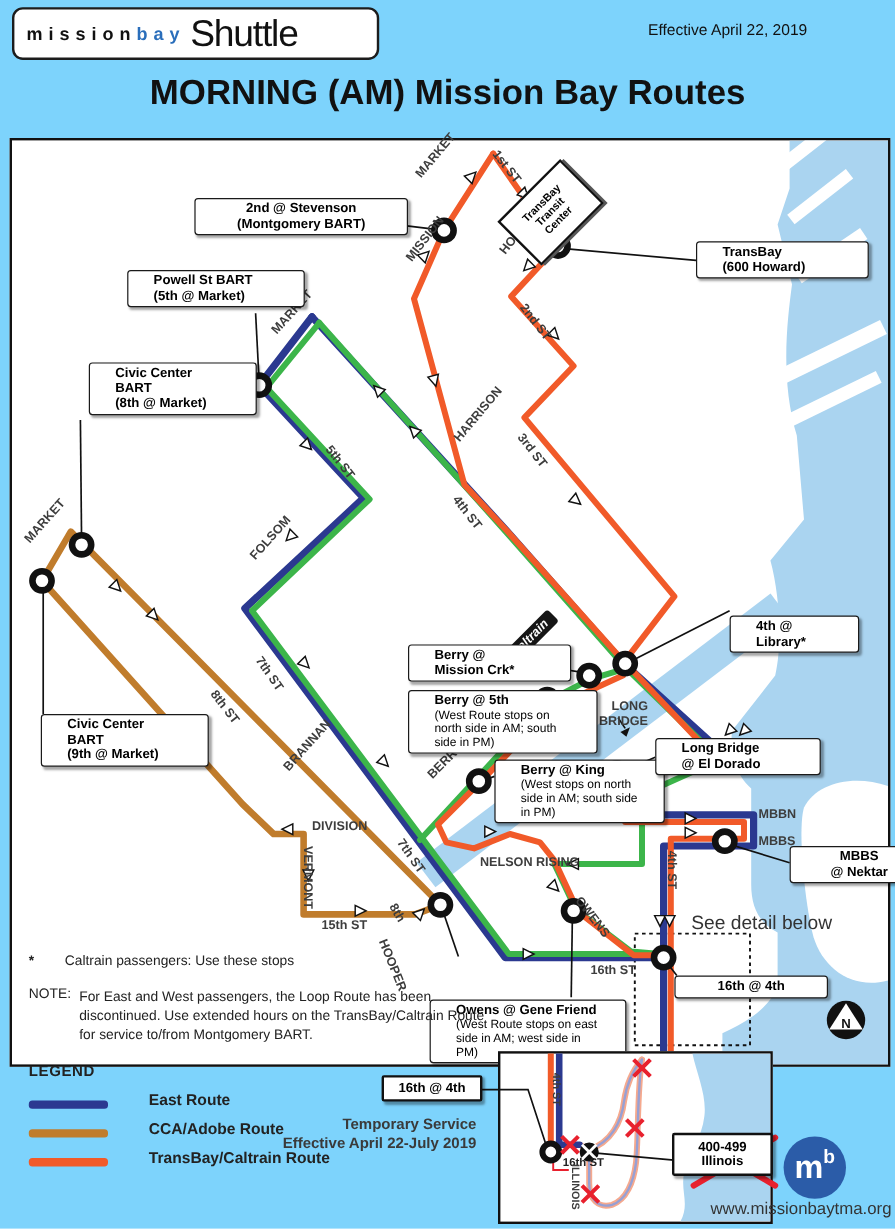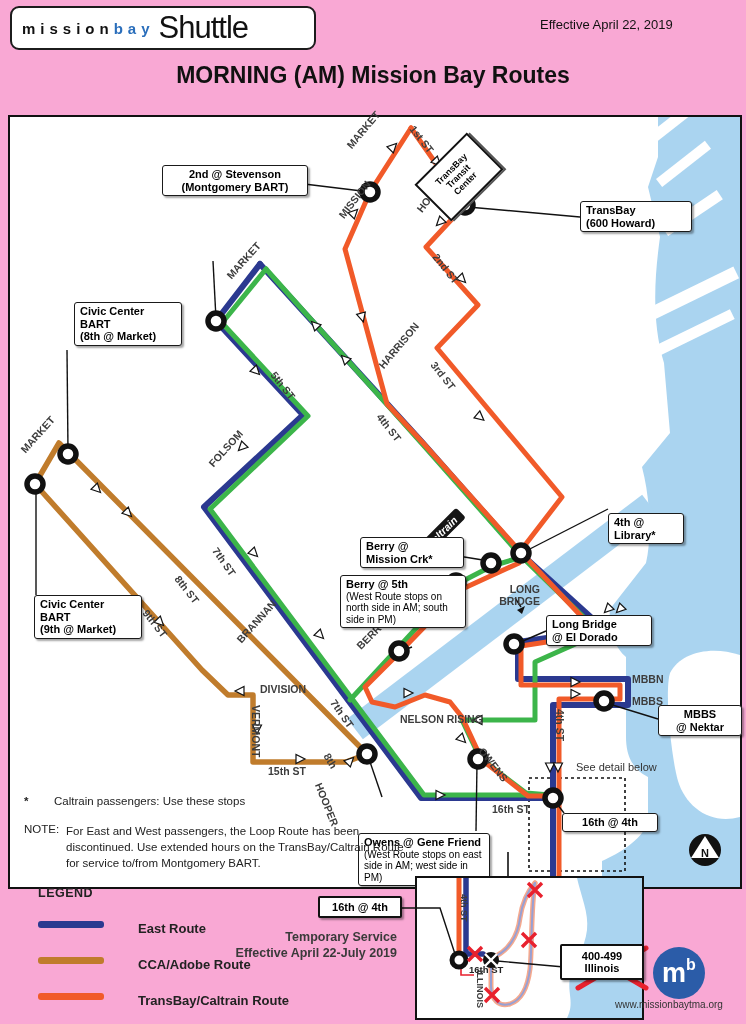--- a/index.html
+++ b/index.html
@@ -1,53 +1,53 @@
 <!DOCTYPE html>
 <html><head>
 <meta charset="utf-8">
 <style>
   html,body{margin:0;padding:0;background:#fff}
-  .page{position:relative;width:746px;height:1024px;background:#f9a8d4;font-family:"Liberation Sans",sans-serif;overflow:hidden}
+  .page{position:relative;width:746px;height:1024px;background:#7dd3fc;font-family:"Liberation Sans",sans-serif;overflow:hidden}
   
   .logo{position:absolute;left:10px;top:6px;width:306px;height:44px;border:2.5px solid #1c1c1c;border-radius:9px;display:flex;align-items:center;padding:0 10px;box-sizing:border-box;background:#fff}
   .logo .mb1{font-weight:bold;font-size:15px;letter-spacing:5px;color:#111}
   .logo .mb2{font-weight:bold;font-size:15px;letter-spacing:5px;color:#2a6ebb}
   .logo .mb3{font-weight:normal;font-size:31px;letter-spacing:-1px;color:#111;margin-left:4px}
   .effective{position:absolute;left:540px;top:17px;width:200px;font-size:13px;color:#111}
-  .title{position:absolute;left:0;top:62px;width:746px;text-align:center;font-size:23px;font-weight:bold;color:#111}
+  .title{position:absolute;left:0;top:62px;width:746px;text-align:center;font-size:29px;font-weight:bold;color:#111}
   
   .map{position:absolute;left:8px;top:115px;width:730px;height:770px;border:2px solid #111;background:#fff}
   .map svg{position:absolute;left:0;top:0}
   .st{position:absolute;font-weight:bold;font-size:10.5px;color:#3d3d3d;white-space:nowrap;transform-origin:0 0;z-index:4}
-  .lb{position:absolute;background:#fff;border:1.6px solid #1a1a1a;border-radius:3px;padding:2px 5px;font-weight:bold;font-size:11px;line-height:1.15;box-shadow:2px 2px 2px rgba(0,0,0,.35);z-index:5;white-space:nowrap}
+  .lb{position:absolute;background:#fff;border:1.6px solid #1a1a1a;border-radius:3px;padding:2px 21px;font-weight:bold;font-size:11px;line-height:1.15;box-shadow:2px 2px 2px rgba(0,0,0,.35);z-index:5;white-space:nowrap}
   .lb span{display:block}
   .lb .sub{font-weight:normal;font-size:10px;line-height:1.15;white-space:normal}
   .ttc{position:absolute;left:412px;top:34px;width:70px;height:48px;background:#fff;border:2px solid #111;box-shadow:2px 2px 0 #555;transform:rotate(-45deg);display:flex;align-items:center;justify-content:center;text-align:center;font-weight:bold;font-size:9px;line-height:1.1;z-index:5}
   .caltrain{position:absolute;left:404px;top:408px;background:#161616;color:#fff;font-weight:bold;font-style:italic;font-size:10.5px;padding:1px 8px;border-radius:3px;transform:rotate(-45deg);z-index:5}
-  .seedetail{position:absolute;left:566px;top:644px;font-size:11px;color:#333;z-index:4}
+  .seedetail{position:absolute;left:566px;top:644px;font-size:16px;color:#333;z-index:4}
   .notes{position:absolute;left:14px;top:678px;width:392px;font-size:11.5px;color:#222;z-index:5}
   .notes .row{display:flex;margin-bottom:16px}
   .notes .tag{width:42px;flex:none}
   
-  .legend{position:absolute;left:38px;top:886px;z-index:3}
+  .legend{position:absolute;left:24px;top:886px;z-index:3}
   .legend .lt{font-size:12.5px;font-weight:bold;color:#222;letter-spacing:.5px}
-  .legrow{display:flex;align-items:flex-start;margin-top:21px}
+  .legrow{display:flex;align-items:flex-end;margin-top:9px}
   .sw{width:66px;height:7px;border-radius:3px;margin-right:34px}
   .legrow .ll{font-weight:bold;font-size:13px;color:#222}
   
   .inset{position:absolute;left:415px;top:876px;width:225px;height:140px;background:#fff;border:2px solid #111;z-index:6}
   .inset .st{z-index:7}
   .ibox{position:absolute;z-index:9;background:#fff;border:2px solid #111;border-radius:2px;font-weight:bold;font-size:11px;text-align:center;box-shadow:2px 2px 2px rgba(0,0,0,.35)}
   .temp{position:absolute;left:225px;top:930px;width:172px;text-align:right;font-weight:bold;font-size:12.5px;color:#3a3a3a;line-height:1.25;z-index:6}
   .overlay{position:absolute;left:0;top:876px;z-index:8;pointer-events:none}
   
   .mblogo{position:absolute;left:653px;top:947px;width:52px;height:52px;border-radius:50%;background:#2b5ca8;color:#fff;z-index:6;display:flex;align-items:center;justify-content:center}
   .mblogo .m{font-size:27px;font-weight:bold;line-height:1}
   .mblogo .b{font-size:16px;font-weight:bold;position:relative;top:-8px}
-  .url{position:absolute;left:592px;top:999px;width:154px;text-align:center;font-size:10px;color:#333;z-index:6}
+  .url{position:absolute;left:592px;top:999px;width:154px;font-size:14px;color:#333;z-index:6}
 </style>
 </head>
 <body>
 
 <div class="page">
 
   <div class="logo">
     <span class="mb1">mission</span>
       <span class="mb2">bay</span>
     <span class="mb3">Shuttle</span>
@@ -222,41 +222,49 @@
     <div class="seedetail">See detail below</div>
 
     <div class="lb" style="left:152px;top:48px;width:134px;text-align:center">
         <span>2nd @ Stevenson</span>
         <span>(Montgomery BART)</span>
       </div>
     <div class="lb" style="left:570px;top:84px;width:100px">
         <span>TransBay</span>
         <span>(600 Howard)</span>
       </div>
+    <div class="lb" style="left:96px;top:108px;width:104px">
+        <span>Powell St BART</span>
+        <span>(5th @ Market)</span>
+      </div>
     <div class="lb" style="left:64px;top:185px;width:96px">
         <span>Civic Center</span>
         <span>BART</span>
         <span>(8th @ Market)</span>
       </div>
     <div class="lb" style="left:24px;top:478px;width:96px">
         <span>Civic Center</span>
         <span>BART</span>
         <span>(9th @ Market)</span>
       </div>
     <div class="lb" style="left:598px;top:396px;width:64px">
         <span>4th @</span>
         <span>Library*</span>
       </div>
-    <div class="lb" style="left:350px;top:420px;width:92px">
+    <div class="lb" style="left:330px;top:420px;width:92px">
         <span>Berry @</span>
         <span>Mission Crk*</span>
       </div>
     <div class="lb" style="left:330px;top:458px;width:114px">
         <span>Berry @ 5th</span>
         <span class="sub">(West Route stops on north side in AM; south side in PM)</span>
+      </div>
+    <div class="lb" style="left:402px;top:516px;width:98px">
+        <span>Berry @ King</span>
+        <span class="sub">(West stops on north side in AM; south side in PM)</span>
       </div>
     <div class="lb" style="left:536px;top:498px;width:94px">
         <span>Long Bridge</span>
         <span>@ El Dorado</span>
       </div>
     <div class="lb" style="left:648px;top:588px;width:72px;text-align:center">
         <span>MBBS</span>
         <span>@ Nektar</span>
       </div>
     <div class="lb" style="left:348px;top:716px;width:120px">

